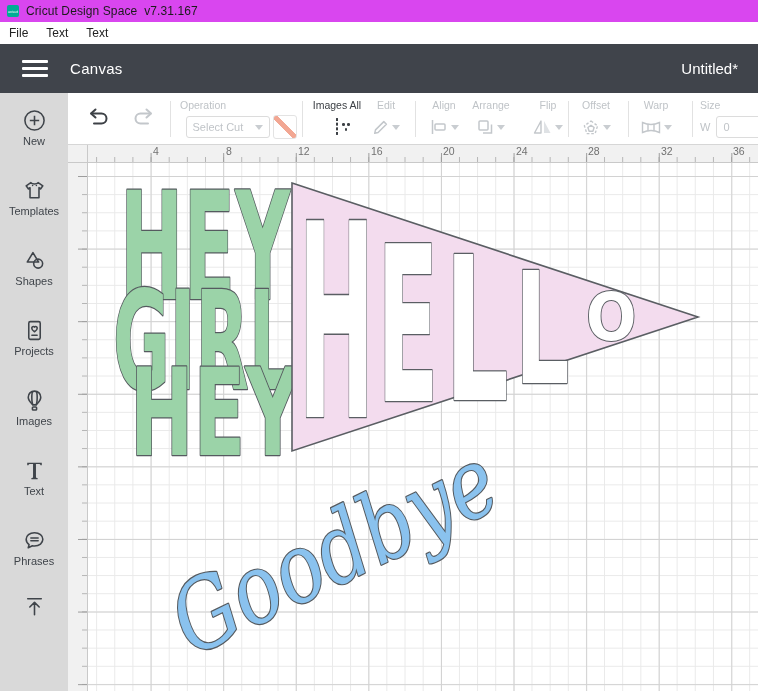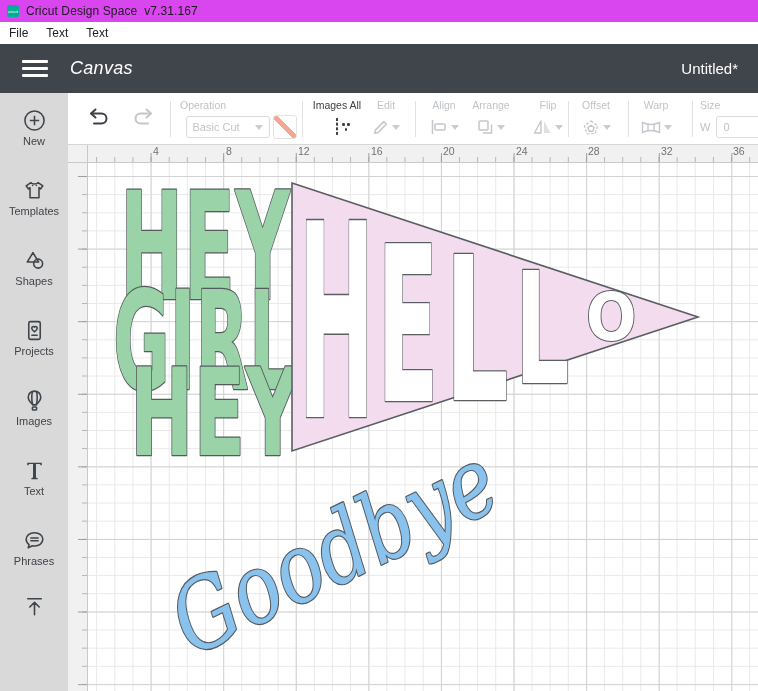--- a/index.html
+++ b/index.html
@@ -17,21 +17,21 @@
   
   .menubar { height:22px; background:#fff; display:flex; align-items:center;
     font-size:12px; color:#222; }
   .menubar .mi { padding:2px 9px; cursor:default; }
 
   
   .appheader { height:49px; background:#40444b; display:flex; align-items:center;
     color:#fff; padding:0 20px 0 22px; }
   .hamburger { width:26px; cursor:pointer; margin-right:22px; }
   .hamburger div { height:3px; background:#fff; border-radius:1px; margin:4px 0; }
-  .pagetitle { font-size:18px; letter-spacing:.3px;font-style:italic; }
+  .pagetitle { font-size:15px; letter-spacing:.3px; }
   .doctitle { margin-left:auto; font-size:15px; }
 
   
   .mainrow { display:flex; height:598px; }
   .sidebar { width:68px; background:#d9d9d9; display:flex; flex-direction:column;
     align-items:center; overflow:hidden; flex:none; }
   .sbitem { width:68px; height:70px; display:flex; flex-direction:column;
     align-items:center; justify-content:center; color:#3f444a; cursor:pointer; }
   .sbitem svg { display:block; }
   .sblabel { font-size:11px; margin-top:2px; text-align:center; line-height:1.25;
@@ -219,21 +219,21 @@
             <path d="M20.5 7.5h-10a5 5 0 0 0 0 10H18"></path>
               <path d="M16.5 3.5 21 7.5l-4.5 4"></path>
             </svg></span>
       </button>
       <div class="tdivider" style="left:102px"></div>
 
       <div class="tg" style="left:112px; width:122px; text-align:left;">
         <div class="tlabel dim">Operation</div>
         <div class="trow">
           <div class="opselect">
-            <span>Basic Cut</span>
+            <span>Select Cut</span>
               <span class="caret"></span>
           </div>
           <div class="swatch"></div>
         </div>
       </div>
       <div class="tdivider" style="left:234px"></div>
 
       <div class="tg dark" style="left:242px; width:54px;">
         <div class="tlabel">Images All</div>
         <div class="trow">

